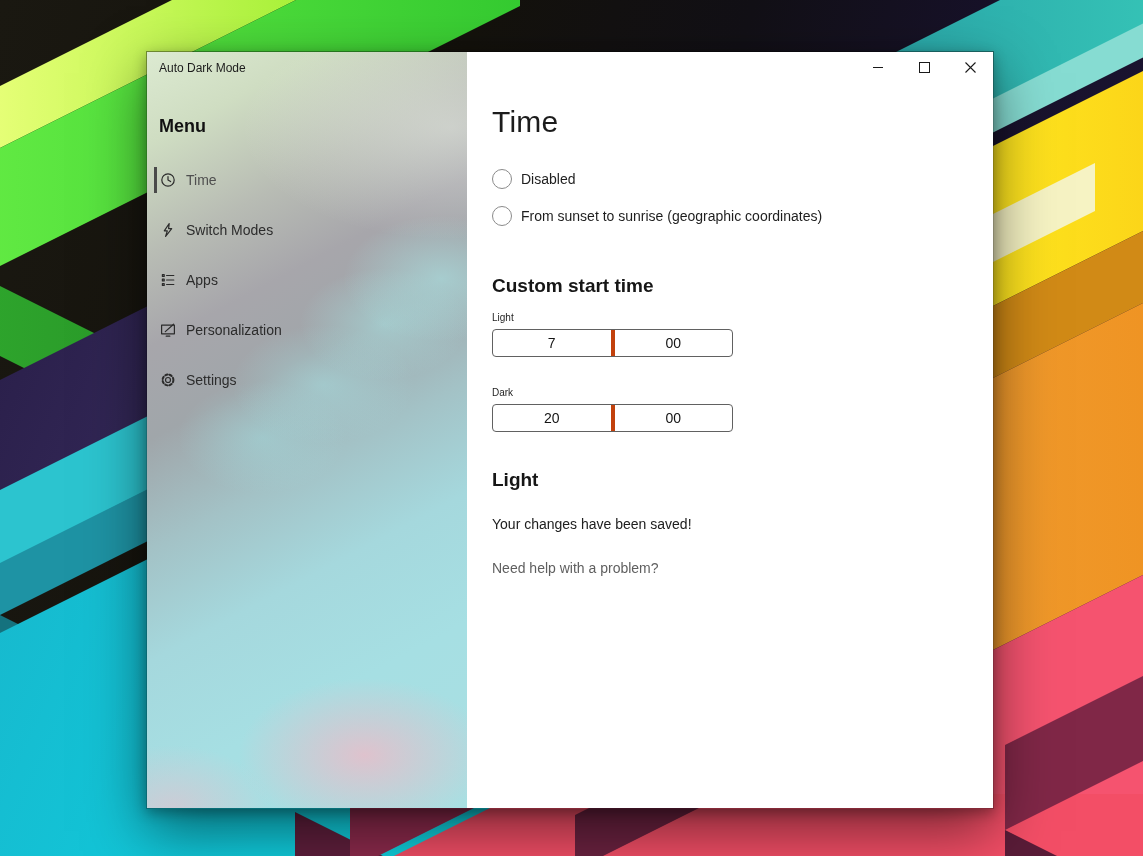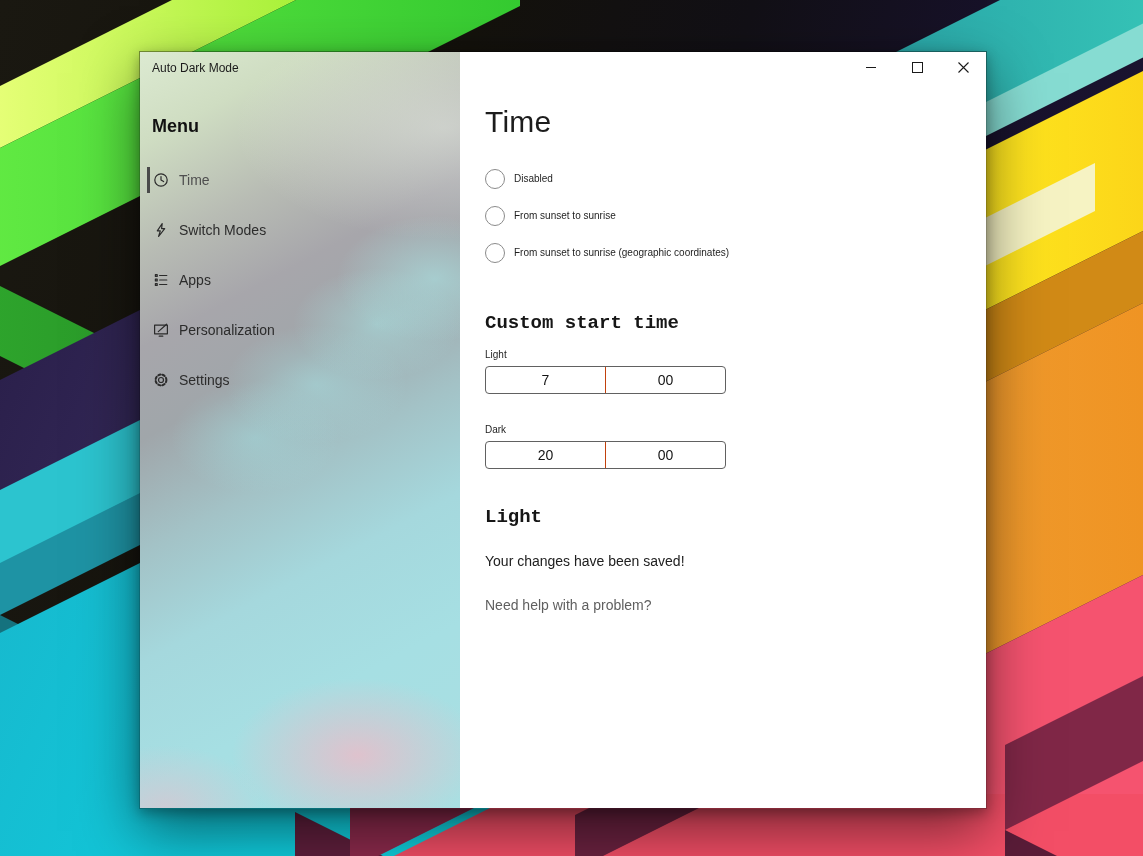--- a/index.html
+++ b/index.html
@@ -36,21 +36,21 @@
   .wp-pink-bottom{left:240px;top:794px;width:903px;height:62px;background:#f34e66;}
   .wp-cyan{left:-30px;top:648px;width:560px;height:420px;transform:skewY(-26.57deg);
     background:linear-gradient(120deg,#17b9ce,#10cbdc 60%,#0fd0dc);}
   .wp-maroonA{left:295px;top:812px;width:120px;height:60px;transform:skewY(26.57deg);background:#5f1f3c;}
   .wp-maroonB{left:350px;top:800px;width:130px;height:70px;transform:skewY(-26.57deg);background:#8c2a4c;}
   .wp-maroonC{left:575px;top:815px;width:130px;height:55px;transform:skewY(-26.57deg);background:#6b2240;}
   .wp-maroonR{left:1005px;top:745px;width:140px;height:85px;transform:skewY(-26.57deg);background:#802747;}
   .wp-maroonR2{left:1005px;top:830px;width:140px;height:45px;transform:skewY(26.57deg);background:#5a1c38;}
 
   
-  .window{position:absolute;left:139px;top:51px;width:848px;height:758px;display:flex;
+  .window{position:absolute;left:146px;top:51px;width:848px;height:758px;display:flex;
     box-sizing:border-box;border:1px solid rgba(0,0,0,.45);
     box-shadow:0 22px 55px rgba(0,0,0,.5),0 4px 12px rgba(0,0,0,.3);}
   
   .sidebar{width:320px;flex:none;position:relative;overflow:hidden;
     background:
       radial-gradient(300px 160px at 95% 10%, rgba(238,243,235,.45), transparent 70%),
       radial-gradient(140px 90px at 92% 30%, rgba(172,236,236,.55), transparent 70%),
       radial-gradient(120px 80px at 74% 36%, rgba(168,232,232,.5), transparent 70%),
       radial-gradient(130px 85px at 55% 44%, rgba(165,230,232,.45), transparent 70%),
       radial-gradient(120px 80px at 36% 51%, rgba(160,228,230,.4), transparent 70%),
@@ -75,29 +75,29 @@
   .glyph-min{width:10px;height:1px;background:#1a1a1a;}
   .glyph-max{width:9px;height:9px;border:1px solid #1a1a1a;}
   h1.page-title{margin:0;font-size:30px;font-weight:300;color:#1c1c1c;line-height:36px;letter-spacing:.2px;}
   .radio-group{margin-top:20px;}
   .radio-row{display:flex;align-items:center;gap:9px;height:37px;cursor:default;}
   .radio{width:20px;height:20px;border-radius:50%;box-sizing:border-box;border:1px solid #8b8b8b;
     background:#fff;position:relative;flex:none;}
   .radio-row.checked .radio{border:none;background:#33383d;}
   .radio-row.checked .radio::after{content:"";position:absolute;left:6px;top:6px;width:8px;height:8px;
     border-radius:50%;background:#fff;}
-  .radio-label{font-size:10px;color:#1e1e1e;}
-  .section-h{font-size:19px;font-weight:700;color:#161616;margin:40px 0 0 0;line-height:24px;font-family:Liberation Mono, monospace;}
+  .radio-label{font-size:14px;color:#1e1e1e;}
+  .section-h{font-size:19px;font-weight:700;color:#161616;margin:40px 0 0 0;line-height:24px;}
   .section-h.info-h{margin-top:36px;}
   .field-label{font-size:10px;margin-top:14px;color:#1e1e1e;}
   .field-label.dark-l{margin-top:30px;}
   .timepicker{margin-top:6px;width:241px;height:28px;border:1px solid #616161;border-radius:4px;
     display:flex;box-sizing:border-box;background:#fff;overflow:hidden;}
   .tp-cell{flex:1;display:flex;align-items:center;justify-content:center;font-size:14px;color:#141414;}
-  .tp-cell + .tp-cell{border-left:1px solid #c2410c;text-align:center;}
+  .tp-cell + .tp-cell{border-left:4px solid #c2410c;text-align:center;}
   .saved-msg{margin-top:24px;font-size:14px;color:#202020;}
   .help-link{margin-top:28px;font-size:14px;color:#5f5f5f;cursor:pointer;width:fit-content;}
 </style>
 </head>
 <body>
 
 <div id="wallpaper">
   <div class="wp wp-teal-tr"></div>
   <div class="wp wp-teal-tr2"></div>
   <div class="wp wp-yellow"></div>
@@ -196,24 +196,20 @@
 
     <h1 class="page-title">Time</h1>
 
     <div class="radio-group">
       <div class="radio-row">
         <span class="radio"></span>
         <span class="radio-label">Disabled</span>
       </div>
       <div class="radio-row">
         <span class="radio"></span>
-        <span class="radio-label">From sunset to sunrise</span>
-      </div>
-      <div class="radio-row">
-        <span class="radio"></span>
         <span class="radio-label">From sunset to sunrise (geographic coordinates)</span>
       </div>
     </div>
 
     <h2 class="section-h">Custom start time</h2>
 
     <div class="field-label">Light</div>
     <div class="timepicker">
       <div class="tp-cell">7</div>
       <div class="tp-cell">00</div>

